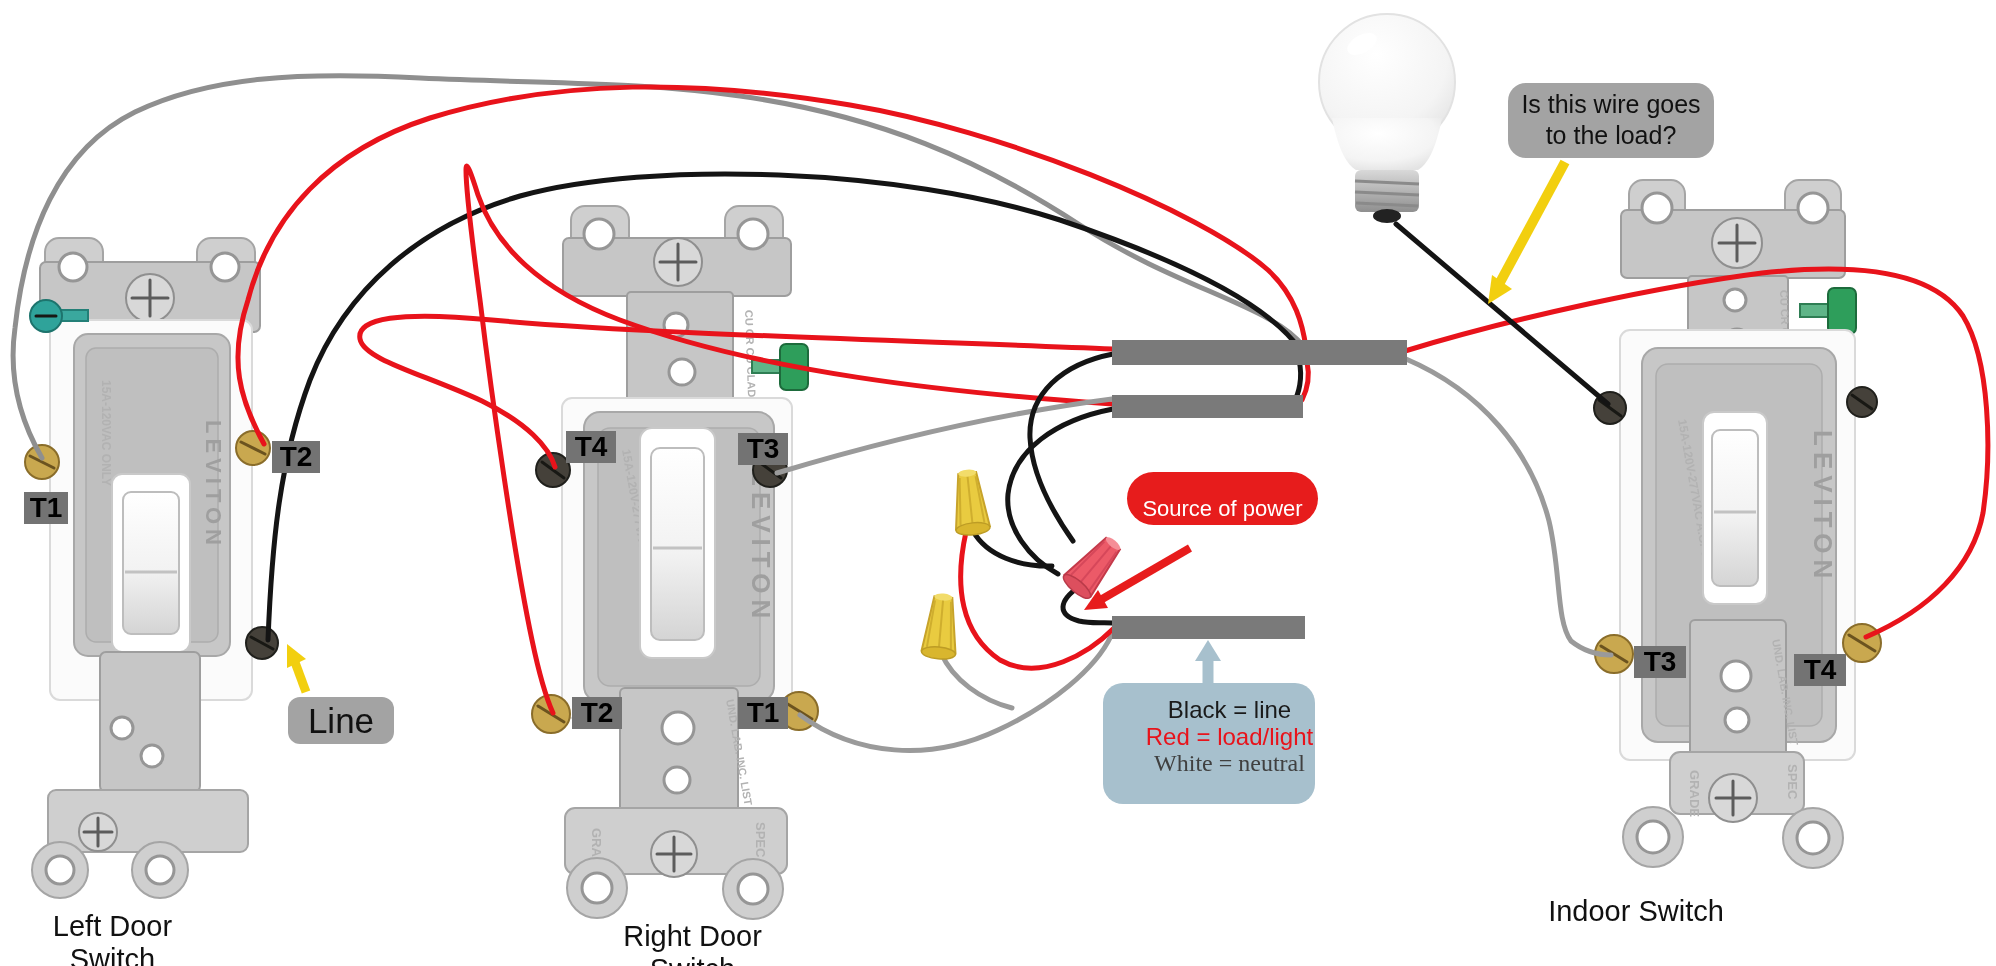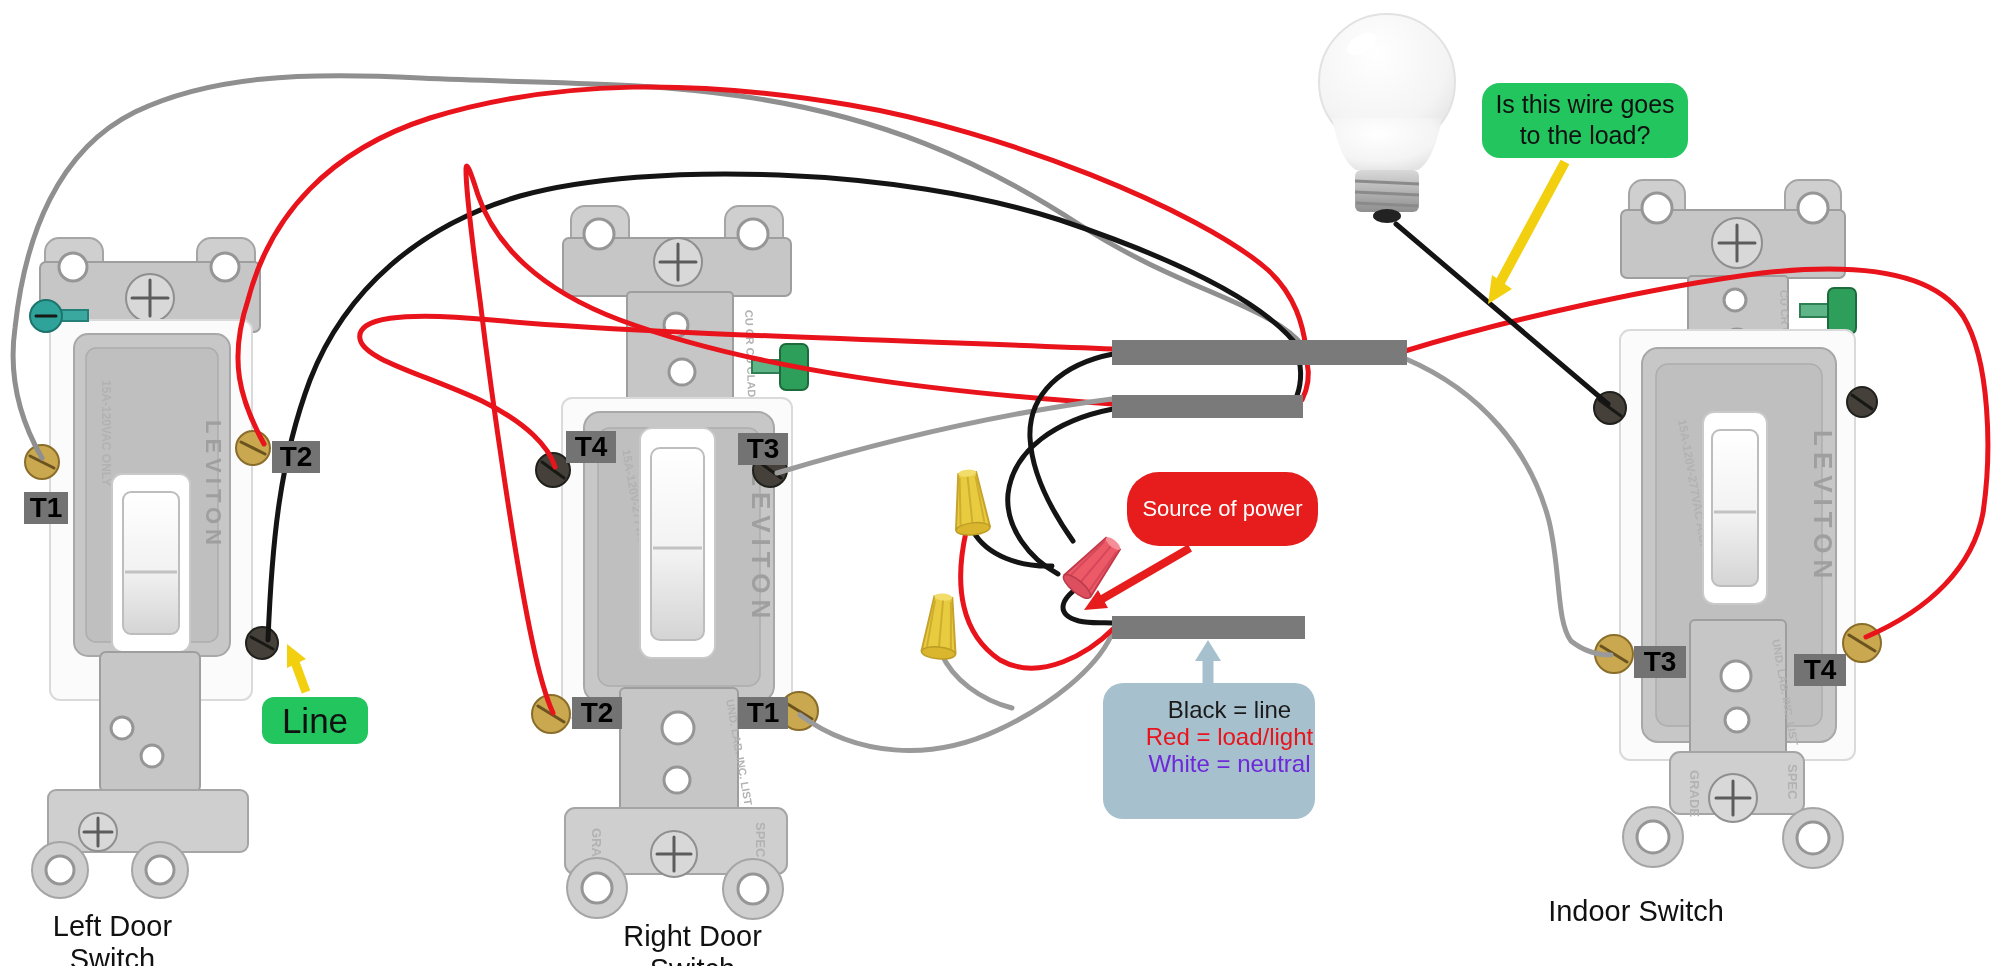--- a/index.html
+++ b/index.html
@@ -3,32 +3,32 @@
 <meta charset="utf-8">
 <style>
   html,body{margin:0;padding:0;background:#ffffff;}
   .stage{position:relative;width:1996px;height:966px;background:#ffffff;overflow:hidden;
          font-family:"Liberation Sans", sans-serif;}
   .stage svg{position:absolute;left:0;top:0;}
   .tlabel{position:absolute;background:#737373;color:#000;font-weight:bold;font-size:28px;
           text-align:center;line-height:32px;padding:0 2px;}
   .caption{position:absolute;color:#111;font-size:29px;font-weight:500;text-align:center;}
   .callout{position:absolute;border-radius:16px;text-align:center;}
-  .callout.yellow{background:#22c55e;color:#111;}
+  .callout.yellow{background:#a3a3a3;color:#111;margin-left:26px;}
   .callout.red{background:#e71c1c;color:#fff;}
   .callout.legend{background:#a7c0cd;}
   .co-line{left:262px;top:697px;width:106px;height:47px;font-size:35px;font-weight:500;
            line-height:47px;border-radius:12px;}
   .co-light{left:1482px;top:83px;width:206px;height:75px;font-size:25px;font-weight:500;
             line-height:31px;padding-top:6px;box-sizing:border-box;border-radius:18px;}
-  .co-source{left:1127px;top:472px;width:191px;height:74px;font-size:22px;font-weight:500;
+  .co-source{left:1127px;top:472px;width:191px;height:53px;font-size:22px;font-weight:500;
              line-height:73px;border-radius:32px;}
-  .co-legend{left:1103px;top:683px;width:212px;height:136px;border-radius:20px;
+  .co-legend{left:1103px;top:683px;width:212px;height:121px;border-radius:20px;
              font-size:24px;font-weight:500;line-height:27px;padding-top:13px;box-sizing:border-box;padding-left:41px;}
-  .lg-black{color:#1a1a1a;} .lg-red{color:#e8131b;} .lg-white{color:#6d28d9;}
+  .lg-black{color:#1a1a1a;} .lg-red{color:#e8131b;} .lg-white{color:#404040;font-family:Liberation Serif, serif;}
   
   .wire{fill:none;stroke-linecap:round;}
   .wr{stroke:#e8131b;stroke-width:5;}
   .wg{stroke:#9a9a9a;stroke-width:5;}
   .wg2{stroke:#8f8f8f;stroke-width:5;}
   .wb{stroke:#141414;stroke-width:5;}
   .metal{fill:#cfcfcf;stroke:#a5a5a5;stroke-width:2;}
   .metal2{fill:#c6c6c6;stroke:#9e9e9e;stroke-width:2;}
   .hole{fill:#ffffff;stroke:#969696;stroke-width:3;}
   .bodyw{fill:#fbfbfb;stroke:#dadada;stroke-width:2;}

